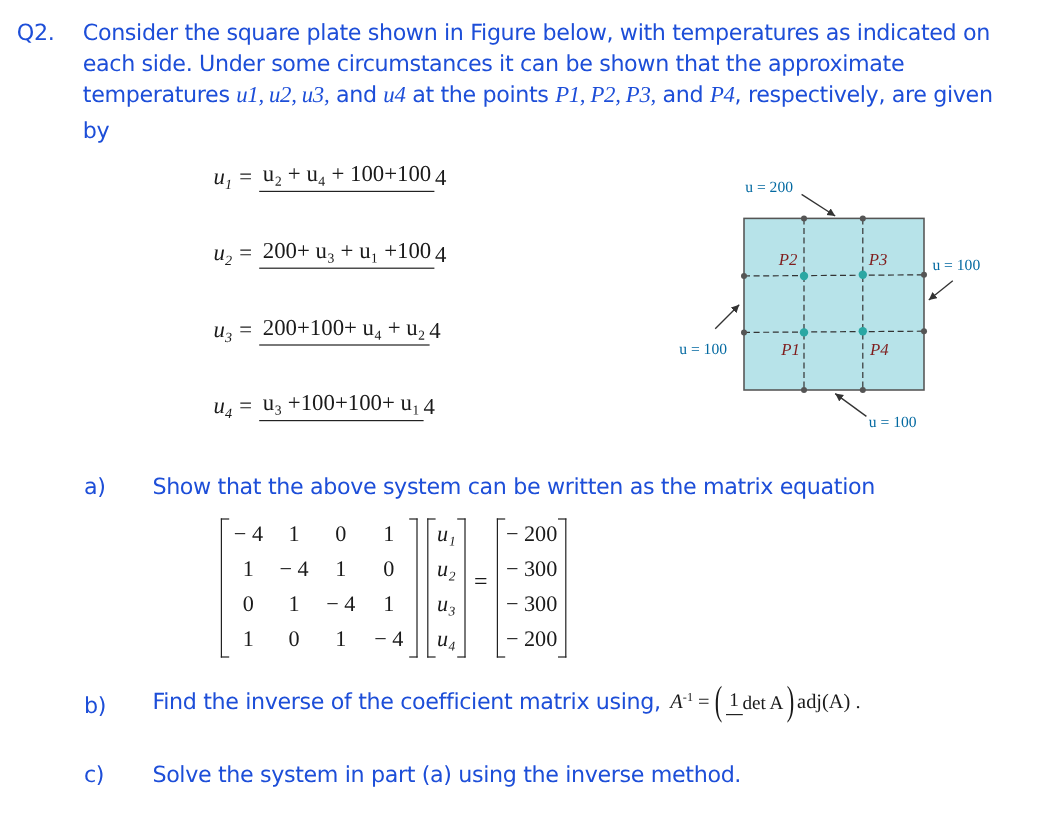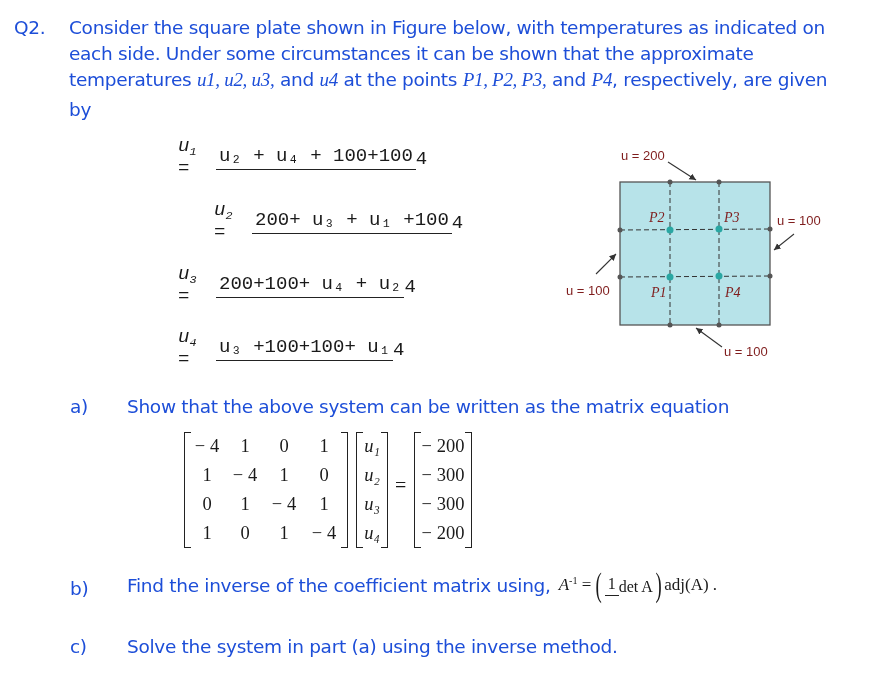--- a/index.html
+++ b/index.html
@@ -9,36 +9,36 @@
   .ital { font-style:italic; }
   .abs { position:absolute; }
   sub { font-size:62%; vertical-align:-0.35em; line-height:0; }
   sup { font-size:60%; vertical-align:0.6em; line-height:0; }
 
   
   #qnum { left:14px; top:17px; }
   .qline { left:69px; white-space:nowrap; }
 
   
-  .eq { position:absolute; left:178px; display:flex; align-items:center; font-family:Liberation Mono, monospace; font-size:19px;justify-content:space-between; }
+  .eq { position:absolute; left:178px; display:flex; align-items:center; font-family:Liberation Serif, serif; font-size:19px;justify-content:space-between; }
   .eq .lhs { font-style:italic; width:38px; }
   .frac { display:inline-flex; flex-direction:row; align-items:center; }
   .frac .num { padding:0 3px 2px 3px; border-bottom:1px solid #222; white-space:nowrap; }
   .frac .den { padding-top:3px; }
 
   
   .matrix { position:absolute; display:grid; font-family:"Liberation Serif", serif; font-size:18.5px; }
   .matrix::before, .matrix::after { content:""; position:absolute; top:0; bottom:0; width:6px; border:1.4px solid #222; }
   .matrix::before { left:0; border-right:none; }
   .matrix::after { right:0; border-left:none; }
   .cell { height:29px; display:flex; align-items:center; justify-content:center; }
 
   
   #plate-fig { position:absolute; left:560px; top:140px; width:290px; height:235px; }
-  .figlbl { position:absolute; font-family:Liberation Sans, sans-serif; font-size:13px; color:#7f1d1d; white-space:nowrap; }
+  .figlbl { position:absolute; font-family:Liberation Serif, serif; font-size:13px; color:#0369a1; white-space:nowrap; }
   .plbl { position:absolute; font-family:"Liberation Serif", serif; font-style:italic; font-size:14px; color:#7f1d1d; }
 </style>
 </head>
 <body>
 
 <div class="abs sans" id="qnum">Q2.</div>
 <div class="abs sans qline" style="top:17px;">Consider the square plate shown in Figure below, with temperatures as indicated on</div>
 <div class="abs sans qline" style="top:43px;">each side.   Under some circumstances it can be shown that the approximate</div>
 <div class="abs sans qline" style="top:69px;">
   <span>temperatures</span>
@@ -52,21 +52,21 @@
 </div>
 <div class="abs sans qline" style="top:99px;">by</div>
 
 <div class="eq" style="top:135px;">
   <span class="lhs"><span>u</span><sub>1</sub> =</span>
   <span class="frac">
     <span class="num">u₂ + u₄ + 100+100</span>
     <span class="den">4</span>
   </span>
 </div>
-<div class="eq" style="top:199px;margin-left:36px;">
+<div class="eq" style="top:199px;">
   <span class="lhs"><span>u</span><sub>2</sub> =</span>
   <span class="frac">
     <span class="num">200+ u₃ + u₁ +100</span>
     <span class="den">4</span>
   </span>
 </div>
 <div class="eq" style="top:263px;">
   <span class="lhs"><span>u</span><sub>3</sub> =</span>
   <span class="frac">
     <span class="num">200+100+ u₄ + u₂</span>

